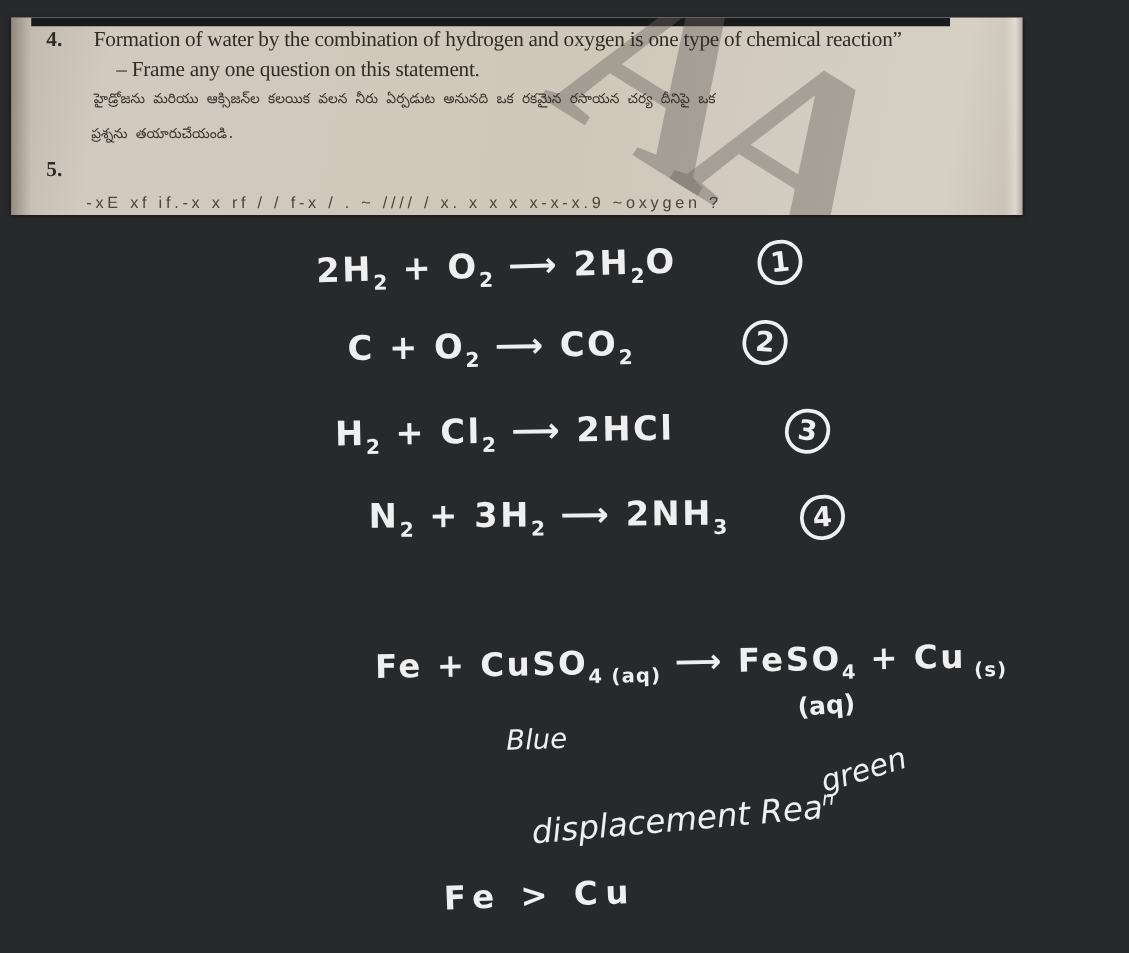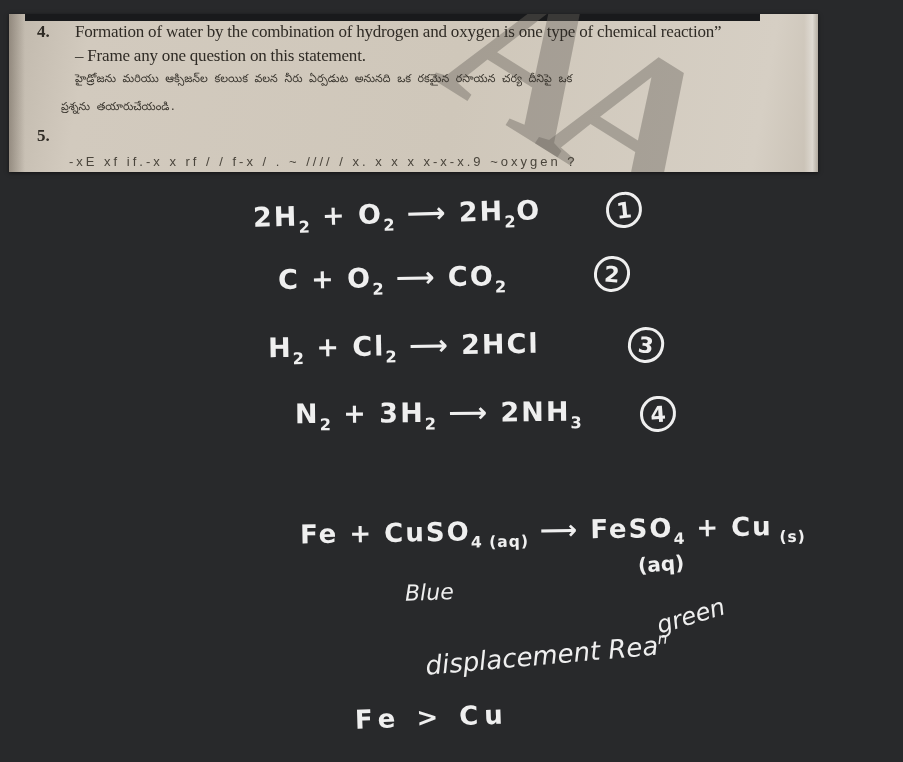--- a/index.html
+++ b/index.html
@@ -56,23 +56,23 @@
 <div class="stage">
 
   <div class="scan">
     <div class="scan-leftedge"></div>
     <div class="scan-rightedge"></div>
     <div class="scan-topstrip"></div>
     <div class="watermark">AA</div>
 
     <span class="qnum" style="left:28px;top:8px">4.</span>
     <span class="qline en" style="left:66px;top:8px">Formation of water by the combination of hydrogen and oxygen is one type of chemical reaction”</span>
-    <span class="qline en" style="left:66px;top:32px">– Frame any one question on this statement.</span>
+    <span class="qline en" style="left:84px;top:32px">– Frame any one question on this statement.</span>
     <span class="qline te" style="left:66px;top:58px">హైడ్రోజను మరియు ఆక్సిజన్‌ల కలయిక వలన నీరు ఏర్పడుట అనునది ఒక రకమైన రసాయన చర్య దీనిపై ఒక</span>
-    <span class="qline te" style="left:52px;top:86px">ప్రశ్నను తయారుచేయండి.</span>
+    <span class="qline te" style="left:64px;top:86px">ప్రశ్నను తయారుచేయండి.</span>
 
     <span class="qnum" style="left:28px;top:112px">5.</span>
 
     <div class="cutoff">-xE xf if.-x  x  rf  / / f-x  / .  ~ ////  /  x.  x  x x x-x-x.9  ~oxygen ?</div>
   </div>
 
   <div class="hand eq" id="eq1"><span>2H</span><span class="sub">2</span><span> + O</span><span class="sub">2</span><span>  ⟶  2H</span><span class="sub">2</span><span>O</span></div>
   <span class="badge" id="b1">1</span>
 
   <div class="hand eq" id="eq2"><span>C + O</span><span class="sub">2</span><span>  ⟶  CO</span><span class="sub">2</span></div>

